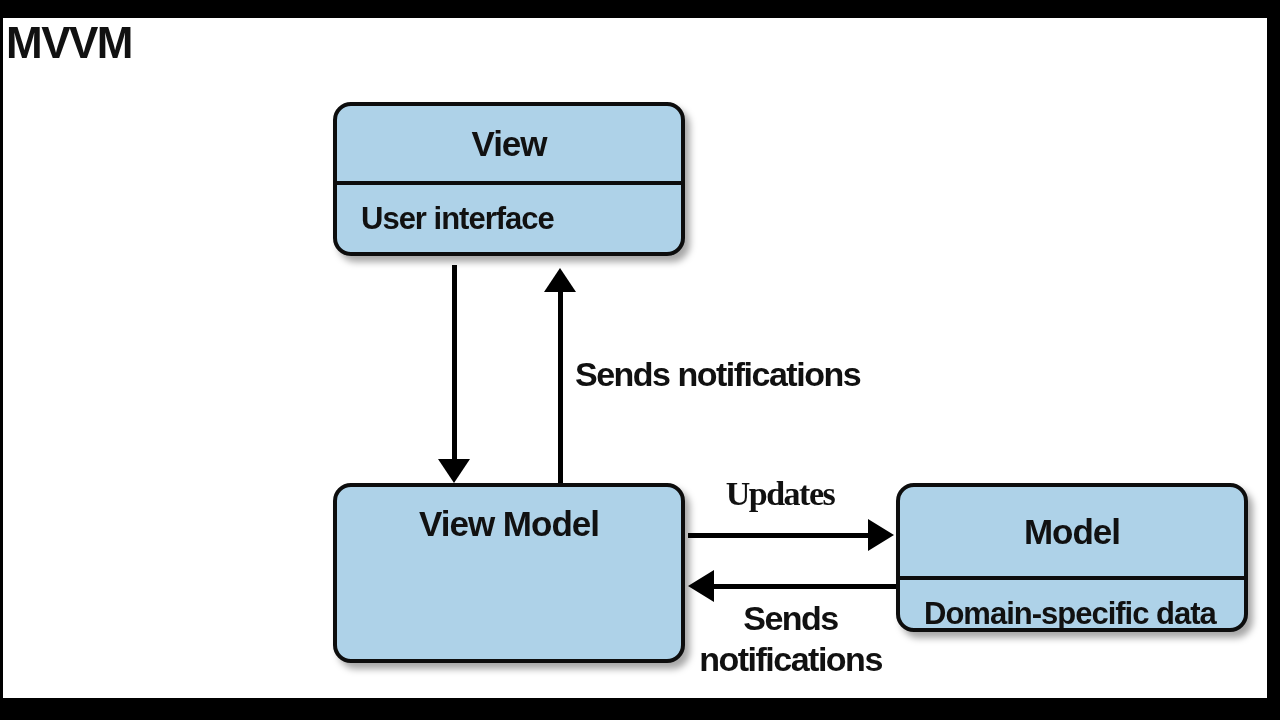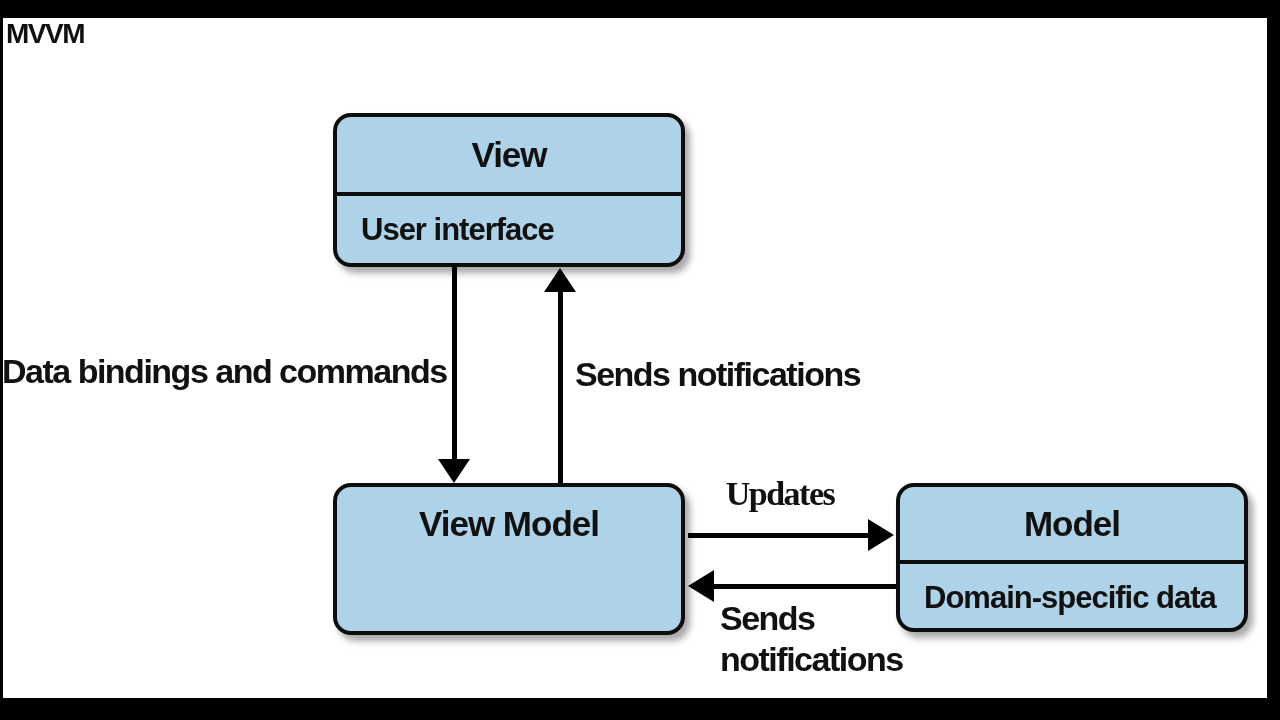--- a/index.html
+++ b/index.html
@@ -13,21 +13,21 @@
 
   
   .bar { position: absolute; background: var(--letterbox, #000); }
   .bar.top    { left: 0; top: 0; width: 1280px; height: 18px; }
   .bar.bottom { left: 0; top: 698px; width: 1280px; height: 22px; }
   .bar.right  { left: 1267px; top: 0; width: 13px; height: 720px; }
   .bar.left   { left: 0; top: 0; width: 3px; height: 720px; }
 
   .diagram-title {
     position: absolute; left: 6px; top: 18px;
-    font-size: 28px; font-weight: bold; letter-spacing: -1.5px;
+    font-size: 44px; font-weight: bold; letter-spacing: -1.5px;
     color: var(--text, #111);
   }
 
   
   .node {
     position: absolute; width: 352px;
     background: var(--node-fill, #aed2e8);
     border: 4px solid var(--node-border, #0d0d0d);
     border-radius: 18px;
     box-shadow: 5px 6px 7px rgba(0,0,0,0.35);
@@ -37,28 +37,28 @@
   .node .title {
     display: flex; align-items: center; justify-content: center;
     font-weight: bold; font-size: 35px; letter-spacing: -1px;
   }
   .node .body {
     display: flex; align-items: center;
     border-top: 4px solid var(--node-border, #0d0d0d);
     font-weight: bold; font-size: 31px; letter-spacing: -1px;
     padding-left: 24px;
   }
-  .node-view       { left: 333px; top: 113px; height: 154px; }
+  .node-view       { left: 333px; top: 102px; height: 154px; }
   .node-view .title       { height: 75px; }
   .node-view .body        { height: 71px; }
-  .node-view-model { left: 333px; top: 483px; height: 152px; }
+  .node-view-model { left: 333px; top: 483px; height: 180px; }
   .node-view-model .title { height: 73px; }
   .node-view-model .body  { height: 71px; }
   .node-model      { left: 896px; top: 483px; height: 149px; }
-  .node-model .title      { height: 73px; }
+  .node-model .title      { height: 89px; }
   .node-model .body       { height: 72px; }
 
   
   .line { position: absolute; background: #000; }
   .head { position: absolute; width: 0; height: 0; }
 
   .line.v-down { left: 452px; top: 265px; width: 5px; height: 196px; }
   .head.down   { left: 438px; top: 459px;
                  border-left: 16px solid transparent; border-right: 16px solid transparent;
                  border-top: 24px solid #000; }
@@ -79,21 +79,21 @@
                   border-right: 26px solid #000; }
 
   
   .edge-label {
     position: absolute; font-weight: bold; color: var(--text, #111);
     font-size: 34px; letter-spacing: -1.5px; white-space: pre-line;
   }
   .lbl-bindings   { left: 2px;   top: 352px; }
   .lbl-sends-top  { left: 575px; top: 355px; }
   .lbl-updates    { left: 688px; top: 475px; width: 184px; text-align: center; font-family: Liberation Serif, serif; }
-  .lbl-sends-bot  { left: 720px; top: 598px; width: 205px; text-align: left; line-height: 1.22; }
+  .lbl-sends-bot  { left: 688px; top: 598px; width: 205px; text-align: center; line-height: 1.22; }
 </style>
 </head>
 <body>
 
 <div class="stage">
 
   <div class="bar top"></div>
   <div class="bar bottom"></div>
   <div class="bar right"></div>
   <div class="bar left"></div>
@@ -109,21 +109,20 @@
     <div class="title">View Model</div>
   </div>
 
   <div class="node node-model">
     <div class="title">Model</div>
     <div class="body">Domain-specific data</div>
   </div>
 
   <div class="line v-down"></div>
   <div class="head down"></div>
-  <div class="edge-label lbl-bindings">Data bindings and commands</div>
 
   <div class="line v-up"></div>
   <div class="head up"></div>
   <div class="edge-label lbl-sends-top">Sends notifications</div>
 
   <div class="line h-right"></div>
   <div class="head right"></div>
   <div class="edge-label lbl-updates">Updates</div>
 
   <div class="line h-left"></div>

